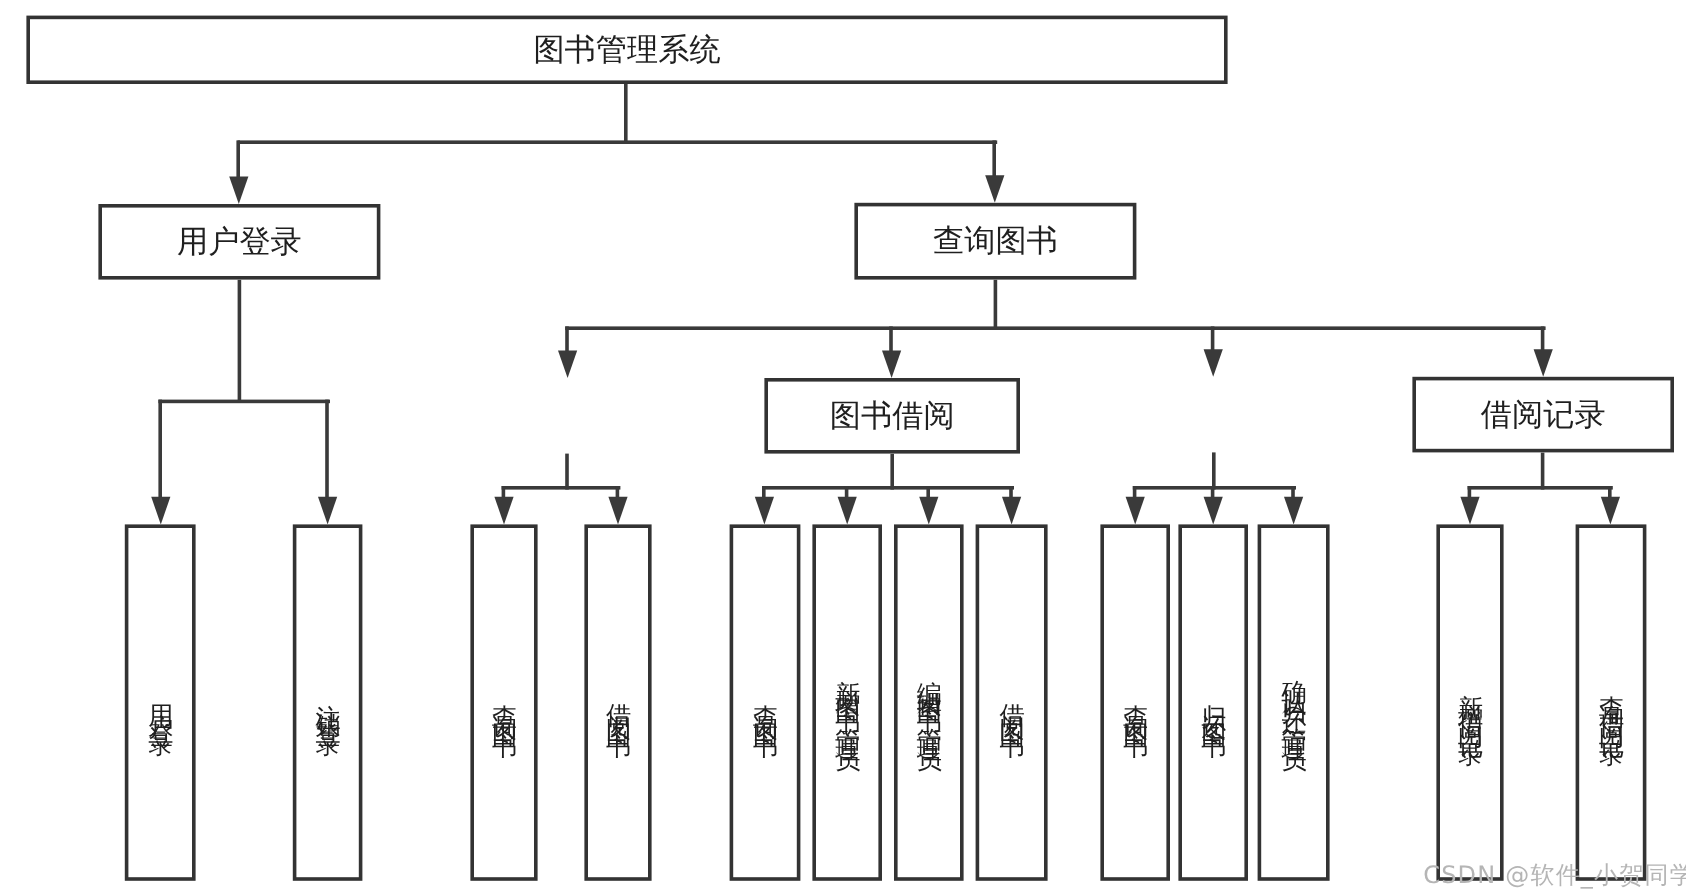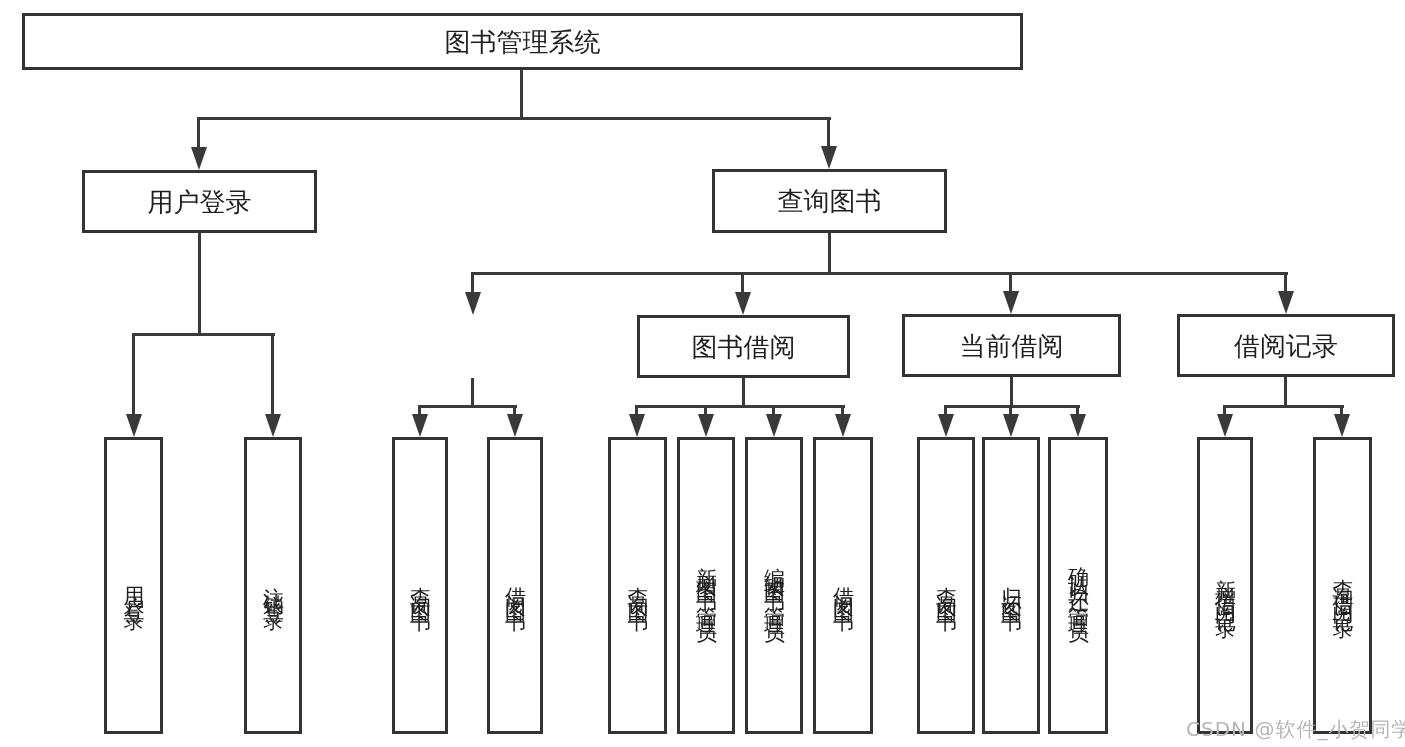--- a/index.html
+++ b/index.html
@@ -65,21 +65,20 @@
   <div class="arrow" style="left:265px;top:333px;height:104px;"></div>
 
   <div class="vline" style="left:828px;top:233px;height:41px;"></div>
   <div class="hline" style="left:471px;top:272px;width:817px;"></div>
   <div class="arrow" style="left:465px;top:272px;height:43px;"></div>
   <div class="arrow" style="left:735px;top:272px;height:43px;"></div>
   <div class="arrow" style="left:1003px;top:272px;height:42px;"></div>
   <div class="arrow" style="left:1278px;top:272px;height:42px;"></div>
 
   <div class="node" style="left:637px;top:315px;width:213px;height:63px;">图书借阅</div>
-  <div class="node" style="left:902px;top:314px;width:219px;height:63px;">当前借阅</div>
   <div class="node" style="left:1177px;top:314px;width:218px;height:63px;">借阅记录</div>
 
   <div class="vline" style="left:471px;top:378px;height:30px;"></div>
   <div class="hline" style="left:418px;top:405px;width:99px;"></div>
   <div class="arrow" style="left:412px;top:405px;height:32px;"></div>
   <div class="arrow" style="left:507px;top:405px;height:32px;"></div>
 
   <div class="vline" style="left:742px;top:378px;height:30px;"></div>
   <div class="hline" style="left:635px;top:405px;width:210px;"></div>
   <div class="arrow" style="left:629px;top:405px;height:32px;"></div>

